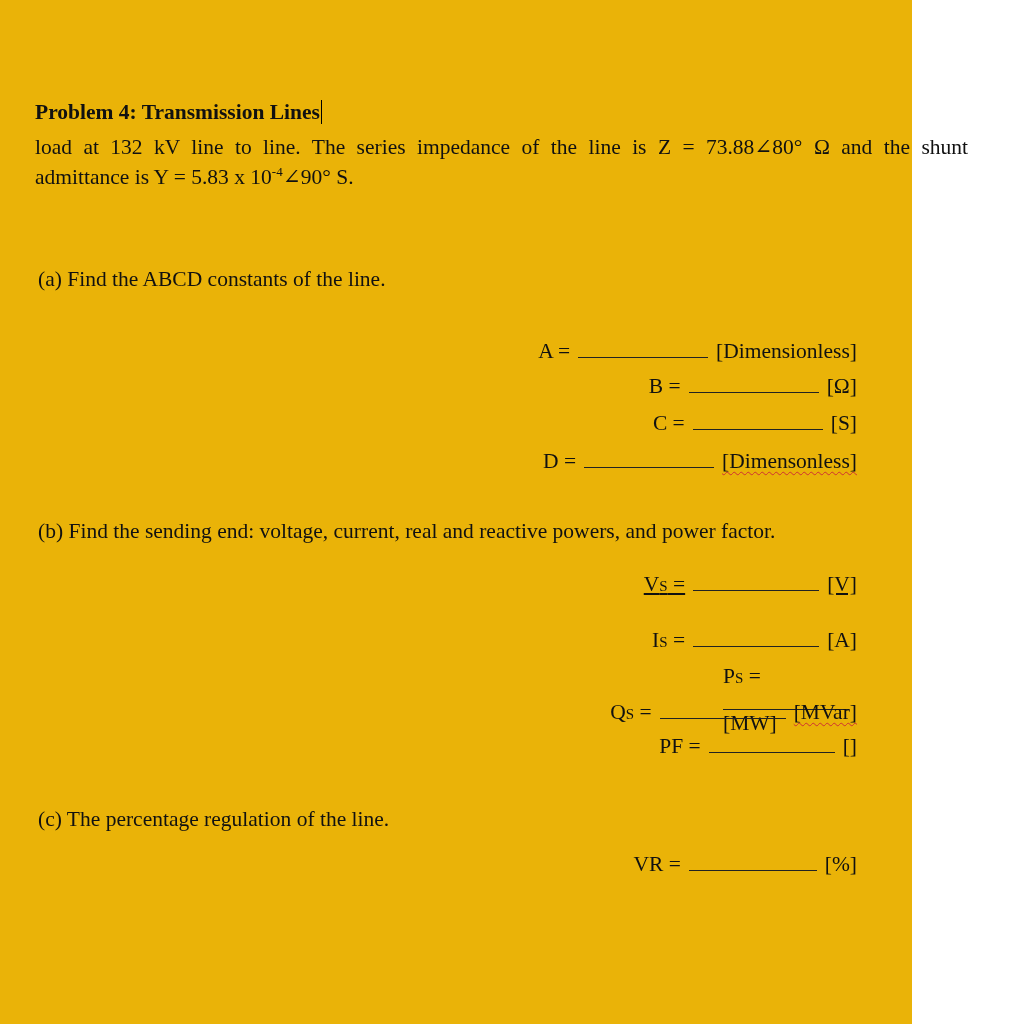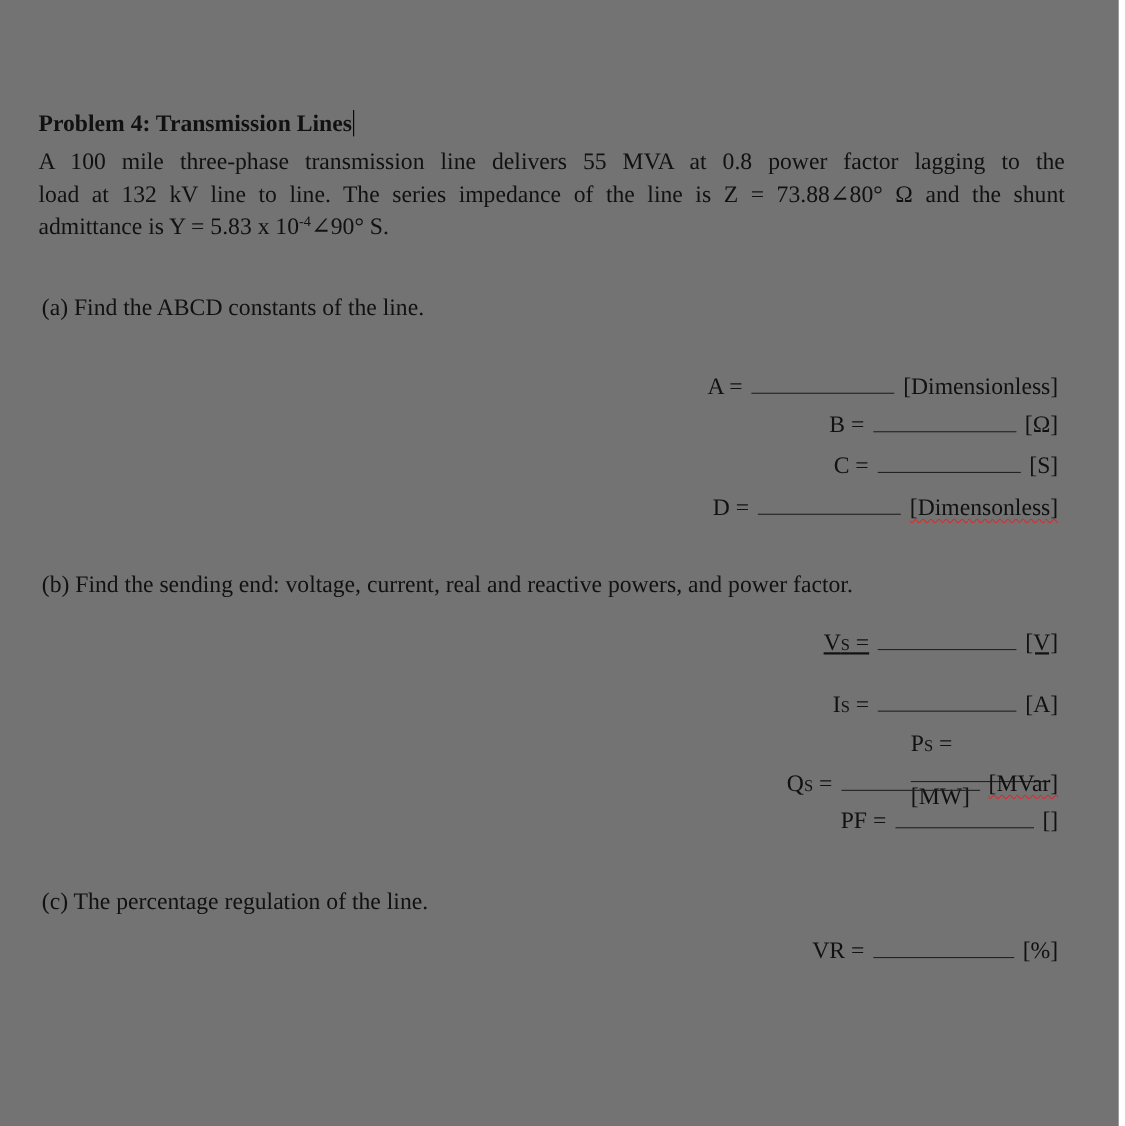--- a/index.html
+++ b/index.html
@@ -11,22 +11,22 @@
       width: 1023px;
       height: 1024px;
       position: relative;
       overflow: hidden;
       font-family: "Liberation Serif", "DejaVu Serif", serif;
       color: #111111;
     }
     .page {
       position: absolute;
       left: 0; top: 0;
-      width: 1017px; height: 1024px;
-      background: #737373;
+      width: 912px; height: 1024px;
+      background: #eab308;
     }
     .title {
       position: absolute;
       left: 35px;
       top: 99px;
       font-size: 21.5px;
       font-weight: bold;
       white-space: nowrap;
       line-height: 26px;
     }
@@ -99,21 +99,20 @@
 </head>
 <body>
 
 <div class="page">
 
   <div class="title">
     <span>Problem 4: Transmission Lines</span><span class="cursor"></span>
   </div>
 
   <div class="para">
-    <span class="line justify">A 100 mile three-phase transmission line delivers 55 MVA at 0.8 power factor lagging to the</span>
     <span class="line justify">load at 132 kV line to line.  The series impedance of the line is Z = 73.88∠80° Ω and the shunt</span>
     <span class="line"><span>admittance is Y = 5.83 x 10</span><sup class="exp">-4</sup><span>∠90° S.</span></span>
   </div>
 
   <div class="part" style="top:266px;">(a) Find the ABCD constants of the line.</div>
 
   <div class="ans-row" style="top:338px; right:55px;">
     <span class="ans-label">A =</span>
     <span class="blank" style="width:130px;"></span>
     <span class="unit">[Dimensionless]</span>

